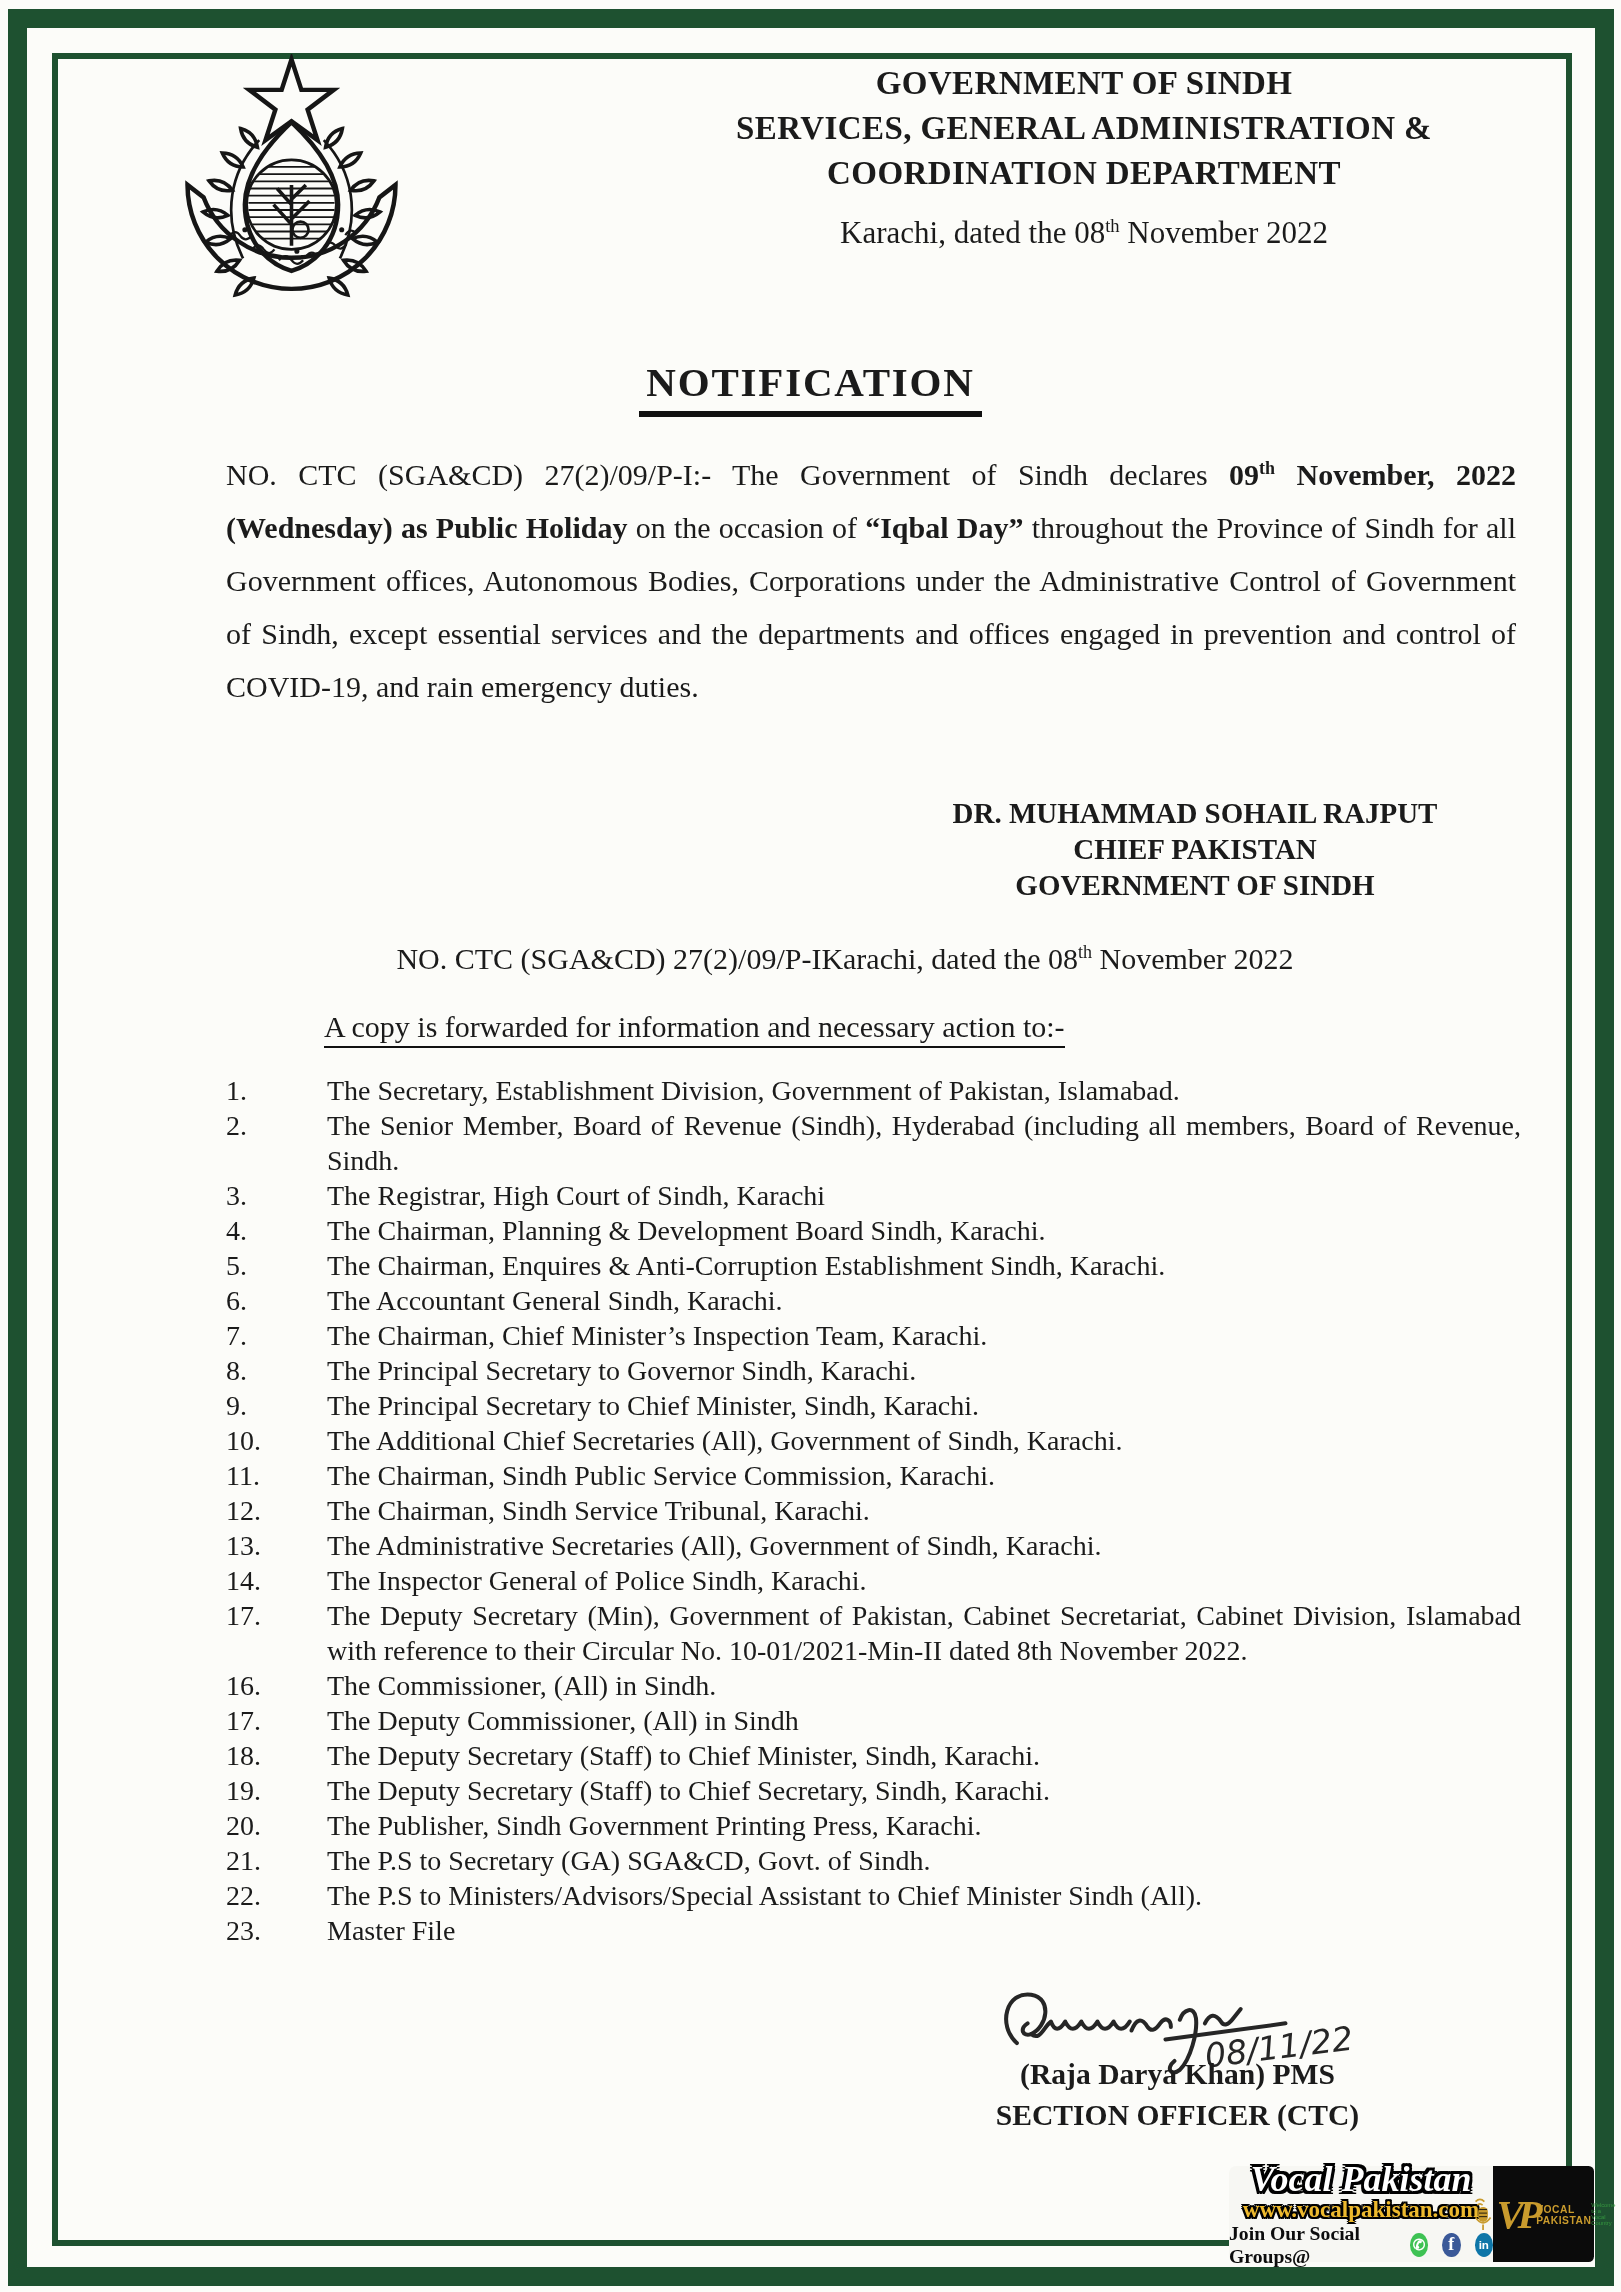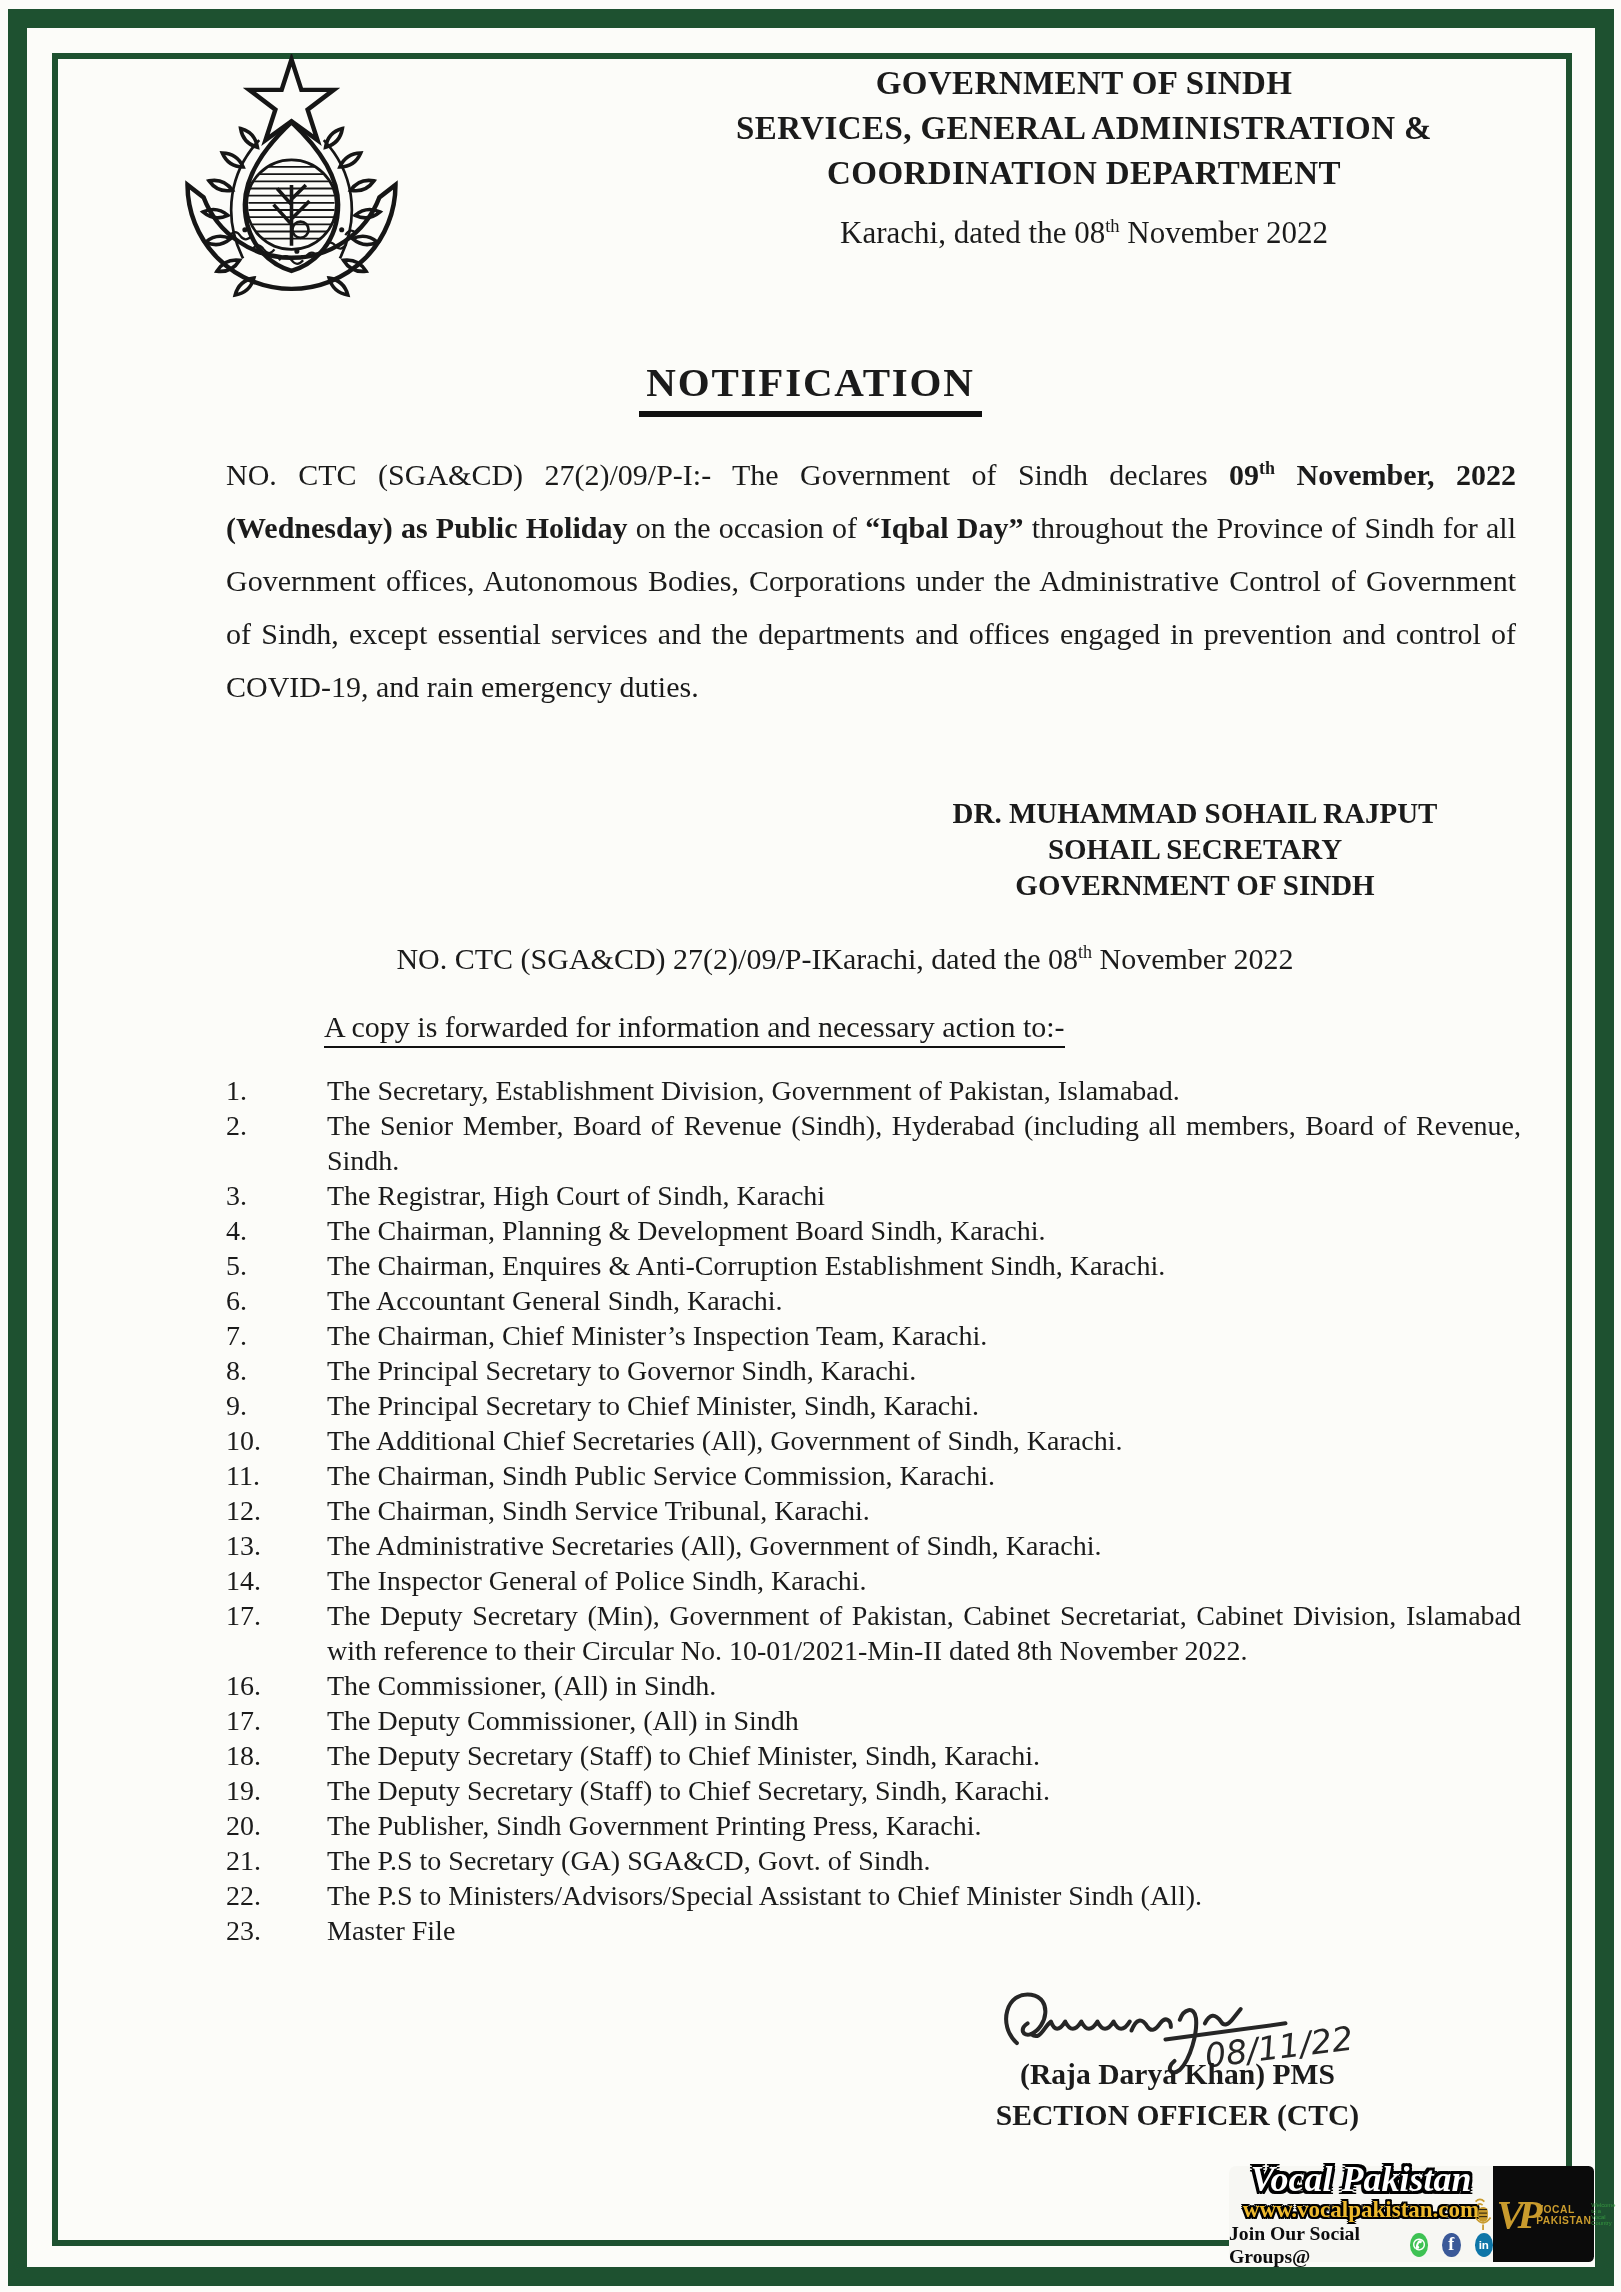--- a/index.html
+++ b/index.html
@@ -157,21 +157,21 @@
     <div class="date1"><span>Karachi, dated the 08</span><sup>th</sup><span> November 2022</span></div>
 
     <div class="notif-wrap">
       <span class="notif">NOTIFICATION</span>
     </div>
 
     <div class="para"><span>NO. CTC (SGA&amp;CD) 27(2)/09/P-I:- The Government of Sindh declares </span><b><span>09</span><sup>th</sup><span> November, 2022 (Wednesday) as Public Holiday</span></b><span> on the occasion of </span><b>“Iqbal Day”</b><span> throughout the Province of Sindh for all Government offices, Autonomous Bodies, Corporations under the Administrative Control of Government of Sindh, except essential services and the departments and offices engaged in prevention and control of COVID-19, and rain emergency duties.</span></div>
 
     <div class="sign1">
       <div>DR. MUHAMMAD SOHAIL RAJPUT</div>
-      <div>SOHAIL SECRETARY</div>
+      <div>CHIEF PAKISTAN</div>
       <div>GOVERNMENT OF SINDH</div>
     </div>
 
     <div class="ref2">
       <span class="left">NO. CTC (SGA&amp;CD) 27(2)/09/P-I</span>
       <span class="right"><span>Karachi, dated the 08</span><sup>th</sup><span> November 2022</span></span>
     </div>
 
     <div class="forward"><span>A copy is forwarded for information and necessary action to:-</span></div>
 

